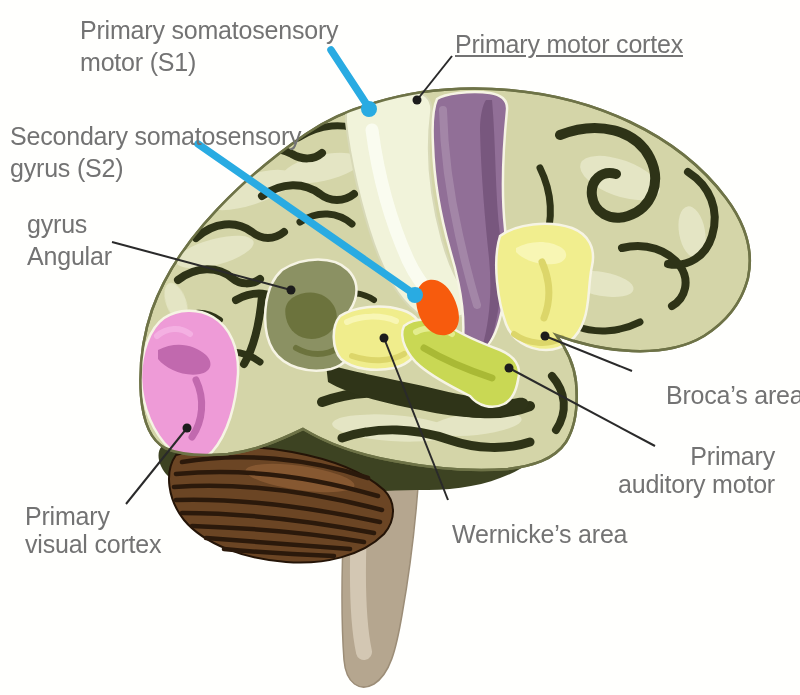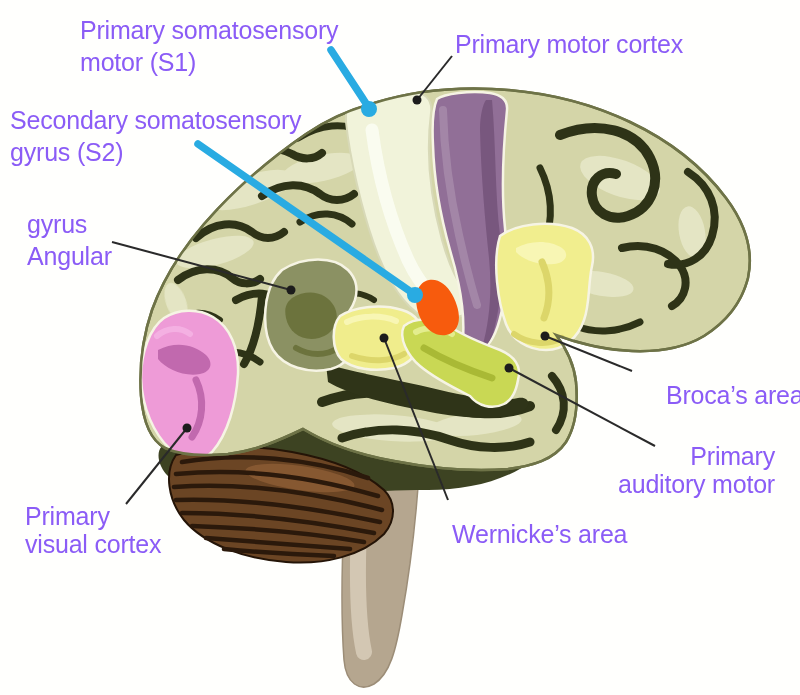--- a/index.html
+++ b/index.html
@@ -1,19 +1,19 @@
 <!DOCTYPE html>
 <html><head>
 <meta charset="utf-8">
 <style>
   html,body{margin:0;padding:0;background:#ffffff;}
   .stage{position:relative;width:800px;height:695px;background:#fffffd;overflow:hidden;
          font-family:"Liberation Sans", sans-serif;}
   .stage svg{position:absolute;left:0;top:0;}
-  .lbl{position:absolute;color:#8b5cf6;font-size:25px;line-height:32px;letter-spacing:-0.2px;white-space:nowrap;}
+  .lbl{position:absolute;color:#737373;font-size:25px;line-height:32px;letter-spacing:-0.2px;white-space:nowrap;}
   .lbl span{display:block;}
   .lbl.tight{line-height:28px;}
   .lbl.right{text-align:right;}
 </style>
 </head>
 <body>
 
 <div class="stage">
 
 <svg width="800" height="695" viewBox="0 0 800 695">
@@ -161,25 +161,25 @@
     <line x1="198" y1="144" x2="414" y2="294" stroke-width="7.5" stroke-linecap="round" stroke="#29abe2"></line>
     <circle cx="415" cy="295" r="8" fill="#29abe2"></circle>
   </g>
 </svg>
 
 <div class="lbl" style="left:80px;top:14px;">
   <span>Primary somatosensory</span>
   <span>motor (S1)</span>
 </div>
 
-<div class="lbl" style="left:455px;top:28px;">
+<div class="lbl" style="left:455px;top:28px;text-decoration:underline;">
   <span>Primary motor cortex</span>
 </div>
 
-<div class="lbl" style="left:10px;top:104px;">
+<div class="lbl" style="left:10px;top:120px;">
   <span>Secondary somatosensory</span>
   <span>gyrus (S2)</span>
 </div>
 
 <div class="lbl" style="left:27px;top:208px;">
   <span>gyrus</span>
   <span>Angular</span>
 </div>
 
 <div class="lbl" style="left:666px;top:366px;margin-top:13px;">

